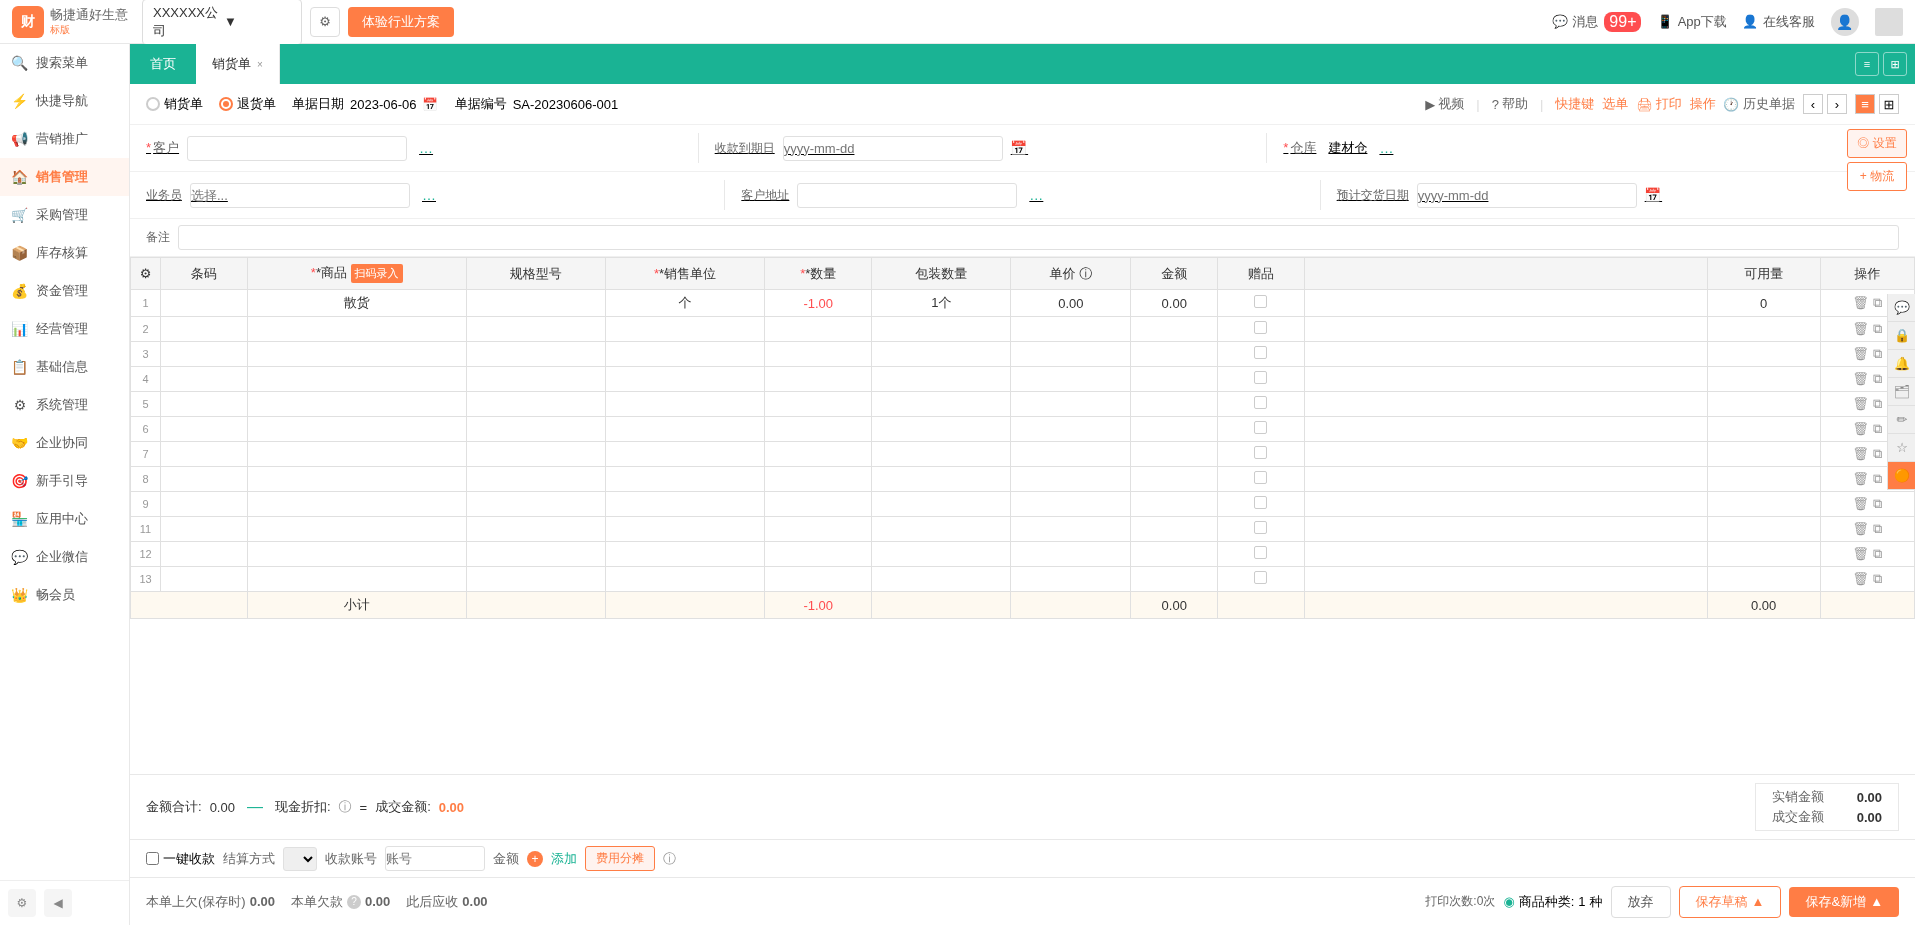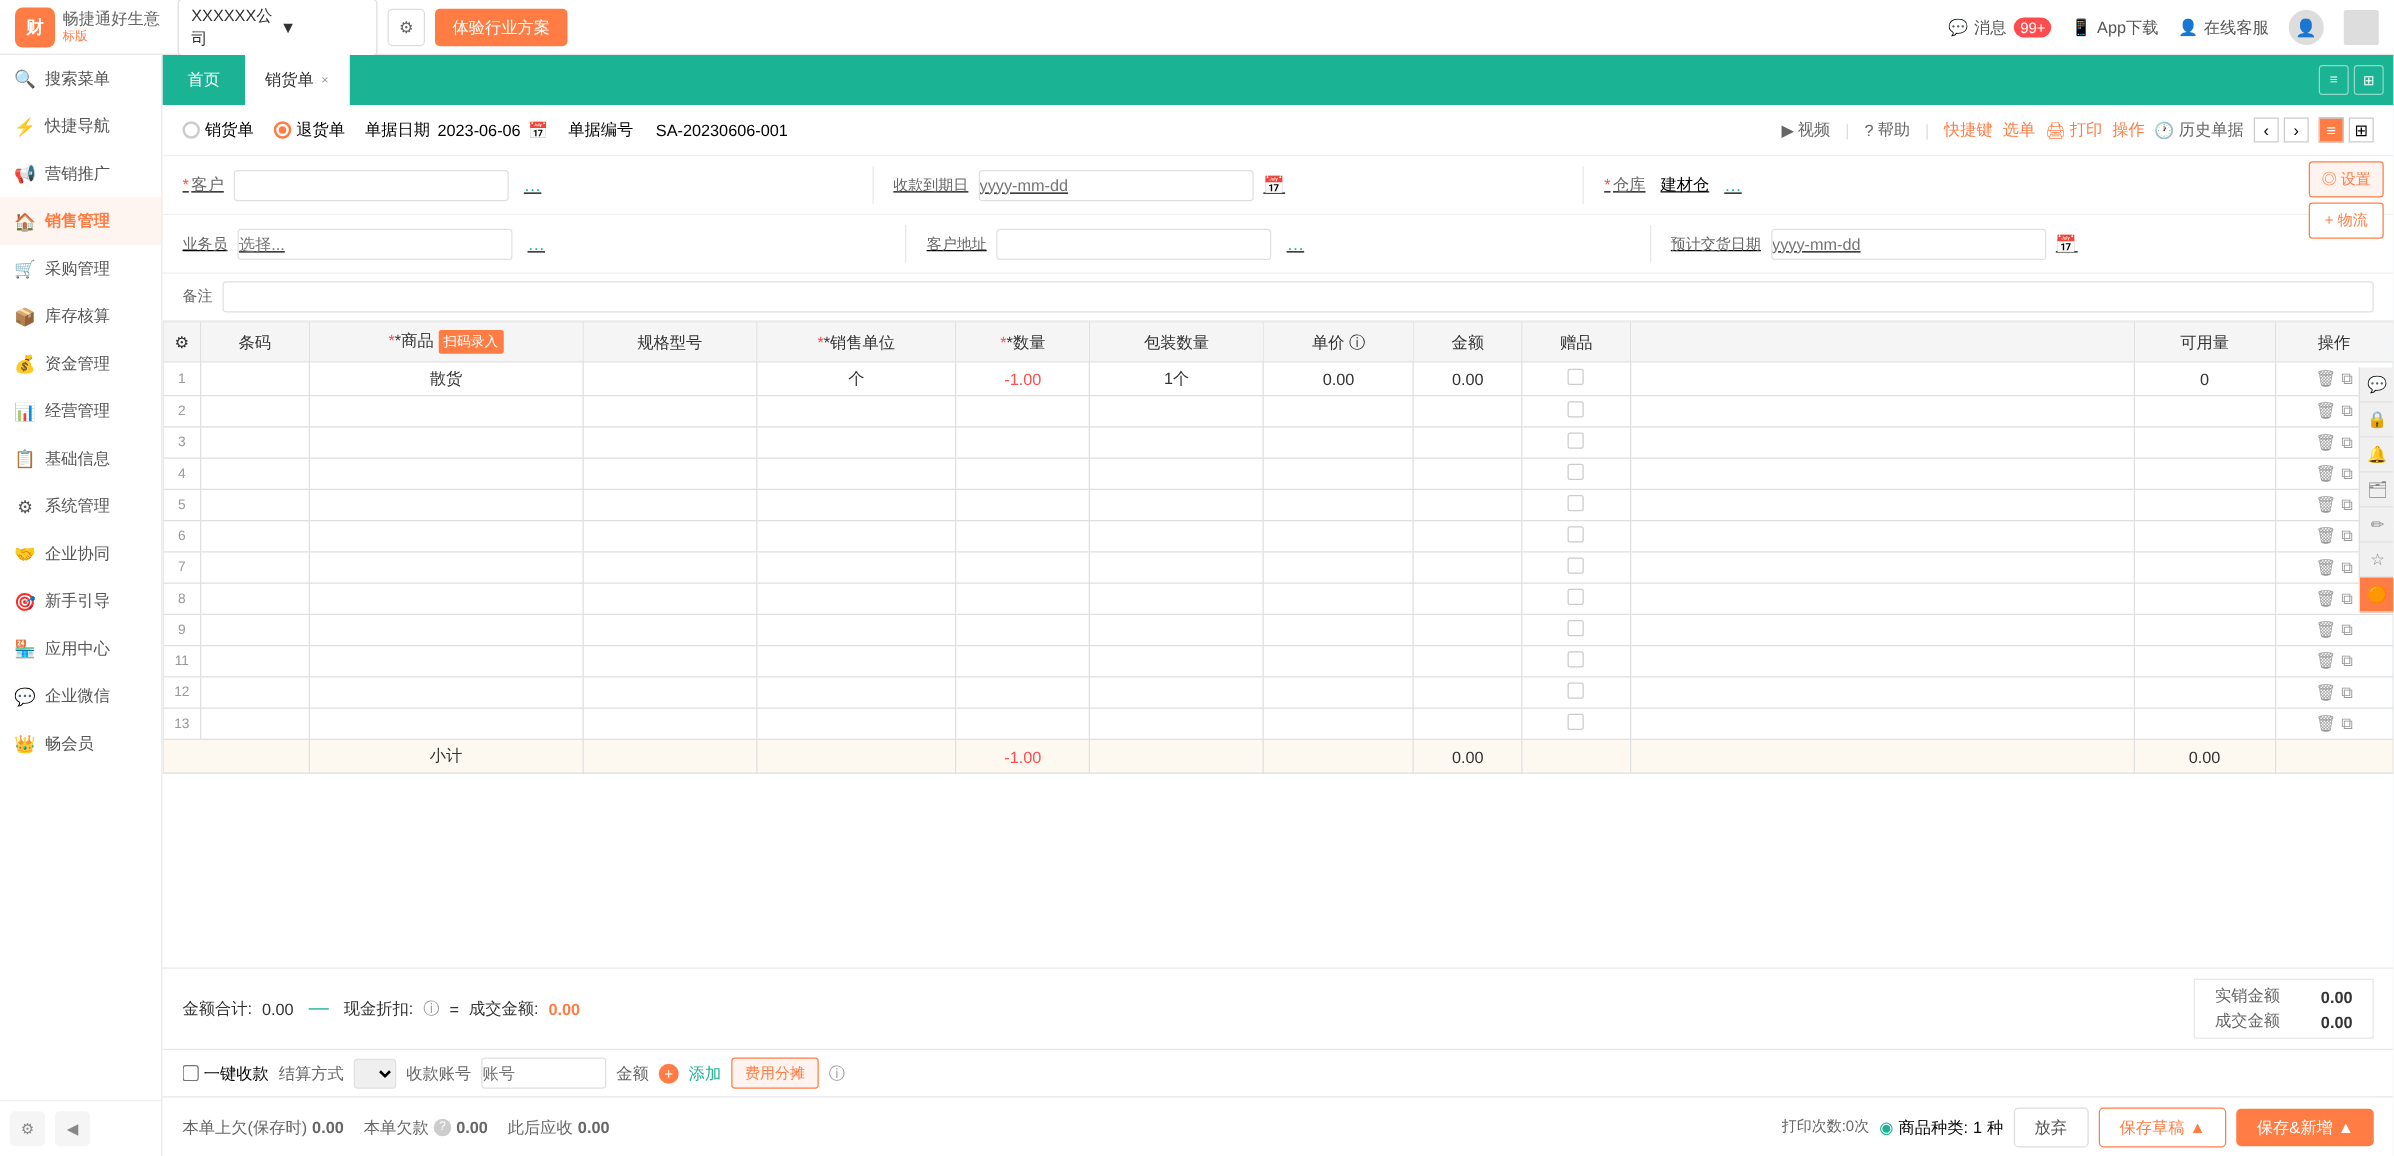--- a/index.html
+++ b/index.html
@@ -48,21 +48,21 @@
       font-size: 13px; margin-left: 8px;
     }
     .header-right {
       margin-left: auto; display: flex; align-items: center; gap: 16px;
     }
     .header-action {
       display: flex; align-items: center; gap: 4px;
       cursor: pointer; color: #555; font-size: 12px;
     }
     .badge {
-      background: #ff4d4f; color: white; font-size: 12px;
+      background: #ff4d4f; color: white; font-size: 16px;
       border-radius: 8px; padding: 1px 5px; margin-left: 2px;
     }
     .avatar {
       width: 28px; height: 28px; border-radius: 50%;
       background: #ddd; display: flex; align-items: center; justify-content: center;
     }
 
     
     .main-layout {
       display: flex; flex: 1; overflow: hidden;
@@ -135,21 +135,21 @@
     .radio-dot {
       width: 14px; height: 14px; border-radius: 50%;
       border: 2px solid #ccc; display: flex; align-items: center; justify-content: center;
     }
     .radio-dot.checked { border-color: #ff7d45; }
     .radio-dot.checked::after {
       content: ''; width: 6px; height: 6px;
       border-radius: 50%; background: #ff7d45;
     }
     .date-field { display: flex; align-items: center; gap: 6px; font-size: 13px; }
-    .doc-num { display: flex; align-items: center; gap: 18px; font-size: 13px; }
+    .doc-num { display: flex; align-items: center; gap: 6px; font-size: 13px; }
     .subheader-right { margin-left: auto; display: flex; align-items: center; gap: 8px; }
     .subheader-action {
       display: flex; align-items: center; gap: 3px;
       cursor: pointer; color: #666; font-size: 12px;
     }
     .subheader-action.orange { color: #ff7d45; }
     .separator { color: #ddd; margin: 0 4px; }
     .side-btn {
       width: 60px; padding: 5px 0;
       border: 1px solid #ff7d45; border-radius: 3px;

